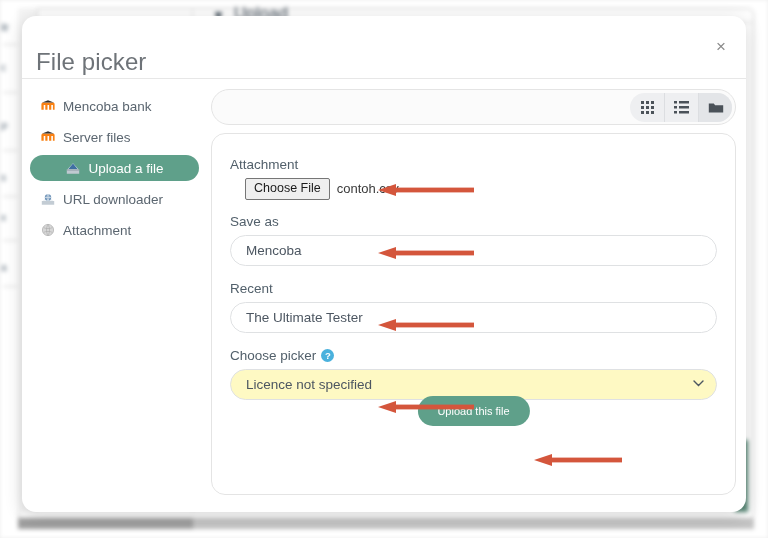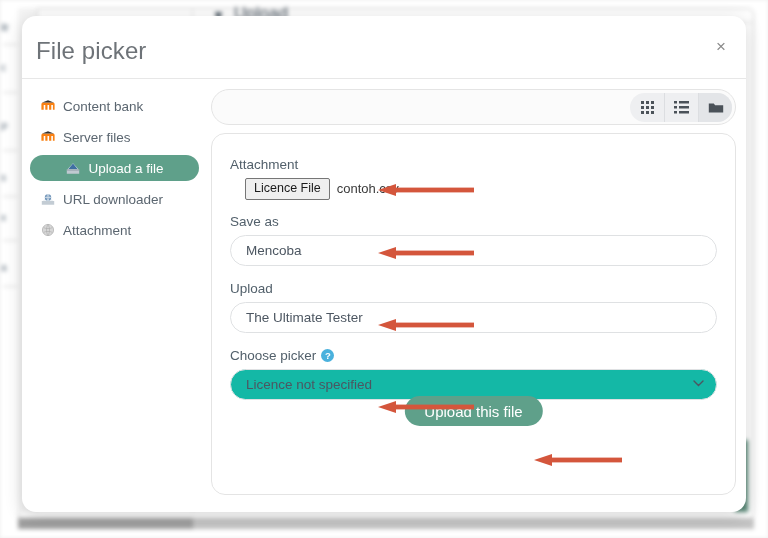--- a/index.html
+++ b/index.html
@@ -96,21 +96,21 @@
     box-shadow: 0 4px 18px rgba(0,0,0,0.16);
     overflow: hidden;
   }
   .dlg-header {
     position: relative;
     height: 63px;
     border-bottom: 1px solid #e7e7e7;
   }
   .dlg-title {
     position: absolute;
-    left: 14px; top: 21px;
+    left: 14px; top: 32px;
     font-size: 24px;
     font-weight: 400;
     color: #6e7378;
     letter-spacing: 0.1px;
   }
   .dlg-close {
     position: absolute;
     right: 12px; top: 17px;
     width: 26px; height: 26px;
     display: flex; align-items: center; justify-content: center;
@@ -262,21 +262,21 @@
   .select-input {
     display: block;
     width: 100%;
     height: 31px;
     border: 1px solid #dfe1e3;
     border-radius: 16px;
     padding: 0 30px 0 15px;
     font-family: "Liberation Sans", sans-serif;
     font-size: 13.5px;
     color: #4c5661;
-    background: #14b8a6;
+    background: #fef9c3;
     outline: none;
     appearance: none;
     -webkit-appearance: none;
     cursor: pointer;
   }
   .select-caret {
     position: absolute;
     right: 13px; top: 11px;
     pointer-events: none;
   }
@@ -285,21 +285,21 @@
     left: 50%;
     transform: translateX(-50%);
     top: 262px;
     background: #5fa08a;
     color: #ffffff;
     border: none;
     border-radius: 16px;
     height: 30px;
     padding: 0 20px;
     font-family: "Liberation Sans", sans-serif;
-    font-size: 15px;
+    font-size: 11px;
     cursor: pointer;
   }
 
   
   .anno-arrow {
     position: absolute;
     height: 12px;
     pointer-events: none;
   }
   .anno-arrow svg { display: block; }
@@ -346,21 +346,21 @@
   <div class="dlg-body">
 
     <div class="fp-sidebar">
 
       <div class="fp-nav-item">
         <svg class="fp-nav-icon" viewBox="0 0 16 16">
           <path d="M1.4 6.2c0-1 .8-1.6 1.7-1.6h9.8c1 0 1.7.6 1.7 1.6v.9H1.4z" fill="#f98012"></path>
           <path d="M1.4 7.1h2.3v4.6H1.4zM5.3 7.1h2.2v4.6H5.3zM9.1 7.1h2.2v4.6H9.1zM12.9 7.1h1.7v4.6h-1.7z" fill="#f98012"></path>
           <path d="M2.2 4.6 8 2.2l5.8 2.4H2.2z" fill="#333333"></path>
         </svg>
-        <span>Content bank</span>
+        <span>Mencoba bank</span>
       </div>
 
       <div class="fp-nav-item">
         <svg class="fp-nav-icon" viewBox="0 0 16 16">
           <path d="M1.4 6.2c0-1 .8-1.6 1.7-1.6h9.8c1 0 1.7.6 1.7 1.6v.9H1.4z" fill="#f98012"></path>
           <path d="M1.4 7.1h2.3v4.6H1.4zM5.3 7.1h2.2v4.6H5.3zM9.1 7.1h2.2v4.6H9.1zM12.9 7.1h1.7v4.6h-1.7z" fill="#f98012"></path>
           <path d="M2.2 4.6 8 2.2l5.8 2.4H2.2z" fill="#333333"></path>
         </svg>
         <span>Server files</span>
       </div>
@@ -433,28 +433,28 @@
               <path d="M0.8 2.6h5l1.3 1.7h8.1v7.1H0.8z" fill="#4b5259"></path>
             </svg>
           </button>
         </div>
       </div>
 
       <div class="fp-panel">
 
         <div class="field-label">Attachment</div>
         <div class="file-row">
-          <button class="choose-file-btn">Licence File</button>
+          <button class="choose-file-btn">Choose File</button>
           <span class="file-name">contoh.csv</span>
         </div>
 
         <div class="field-label">Save as</div>
         <input class="text-input" type="text" value="Mencoba" style="">
 
-        <div class="field-label">Upload</div>
+        <div class="field-label">Recent</div>
         <input class="text-input" type="text" value="The Ultimate Tester" style="">
 
         <div class="field-label">
           <span>Choose picker</span>
           <span class="help-icon">?</span>
         </div>
         <div class="select-wrap">
           <select class="select-input">
             <option>Licence not specified</option>
           </select>

